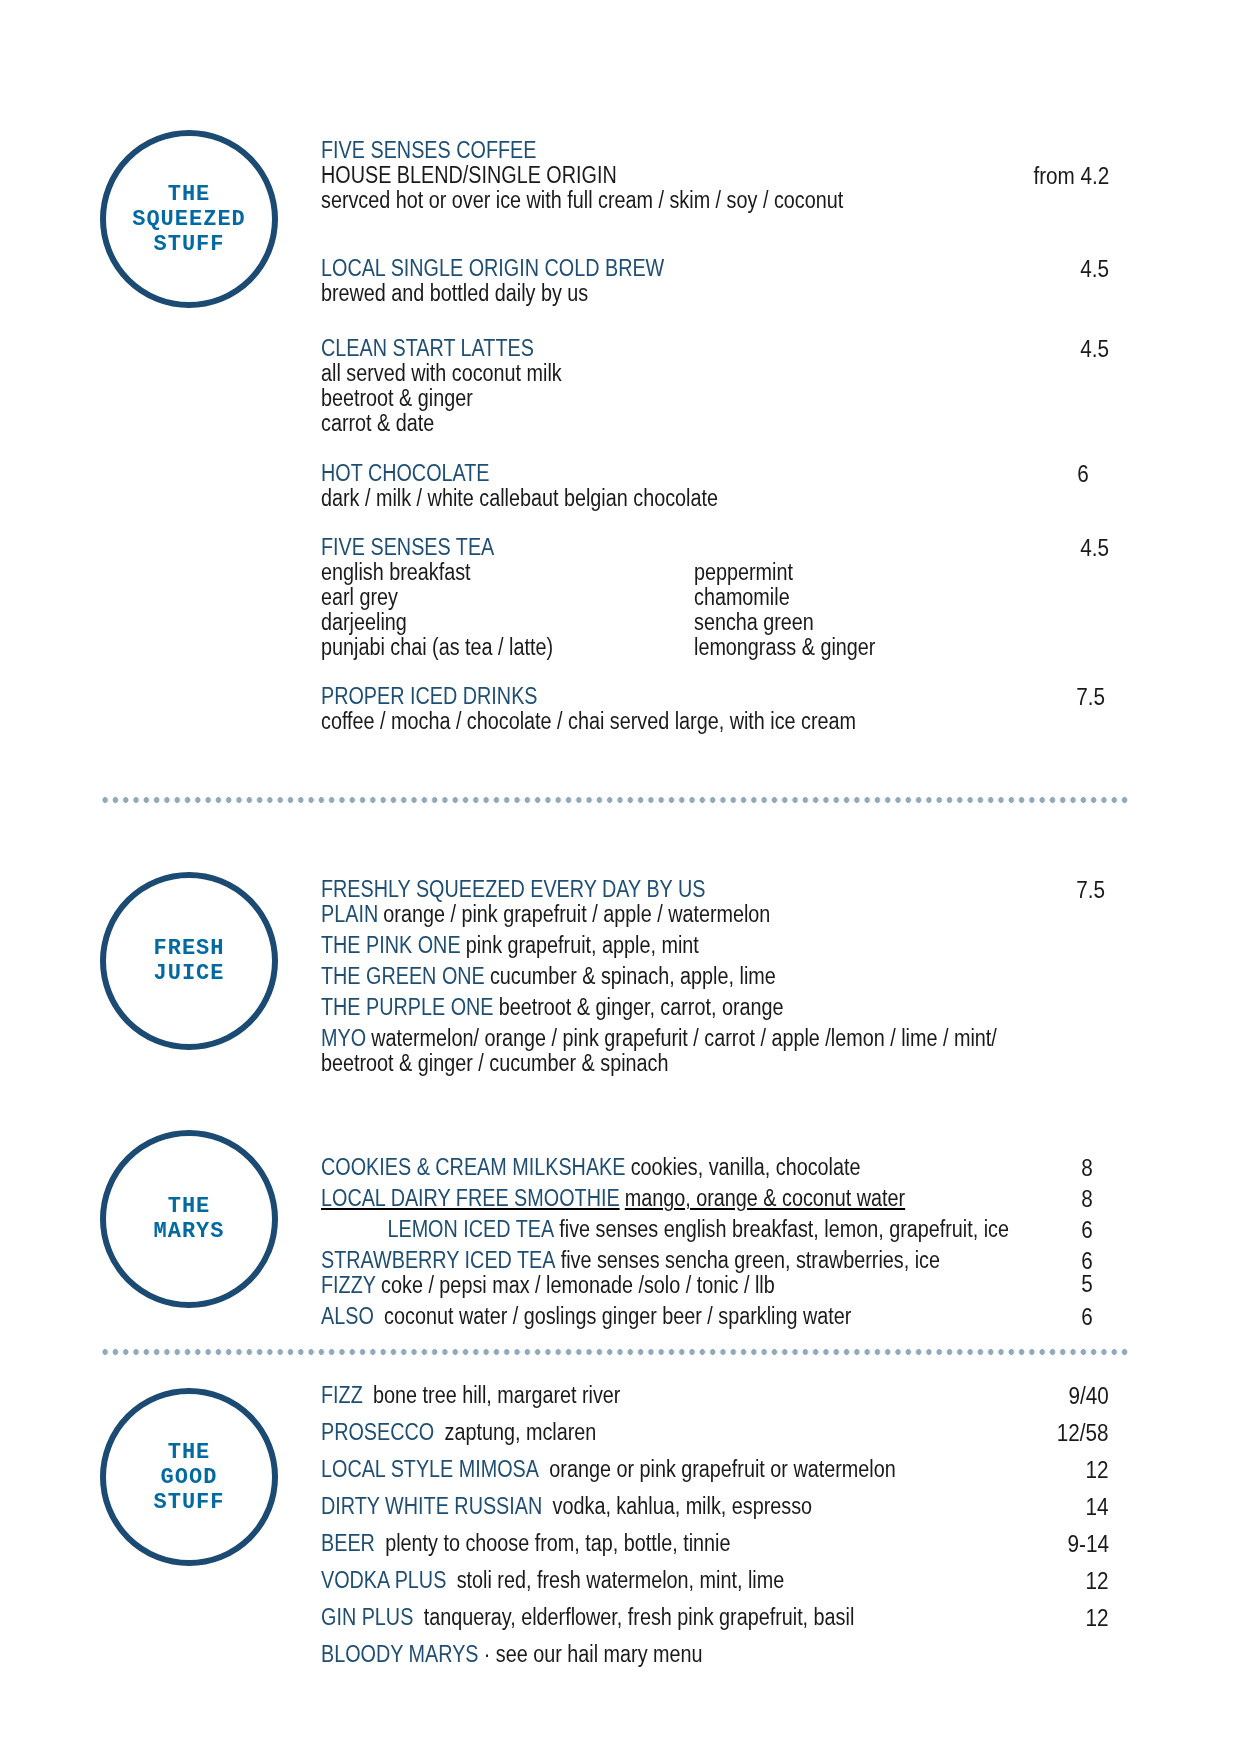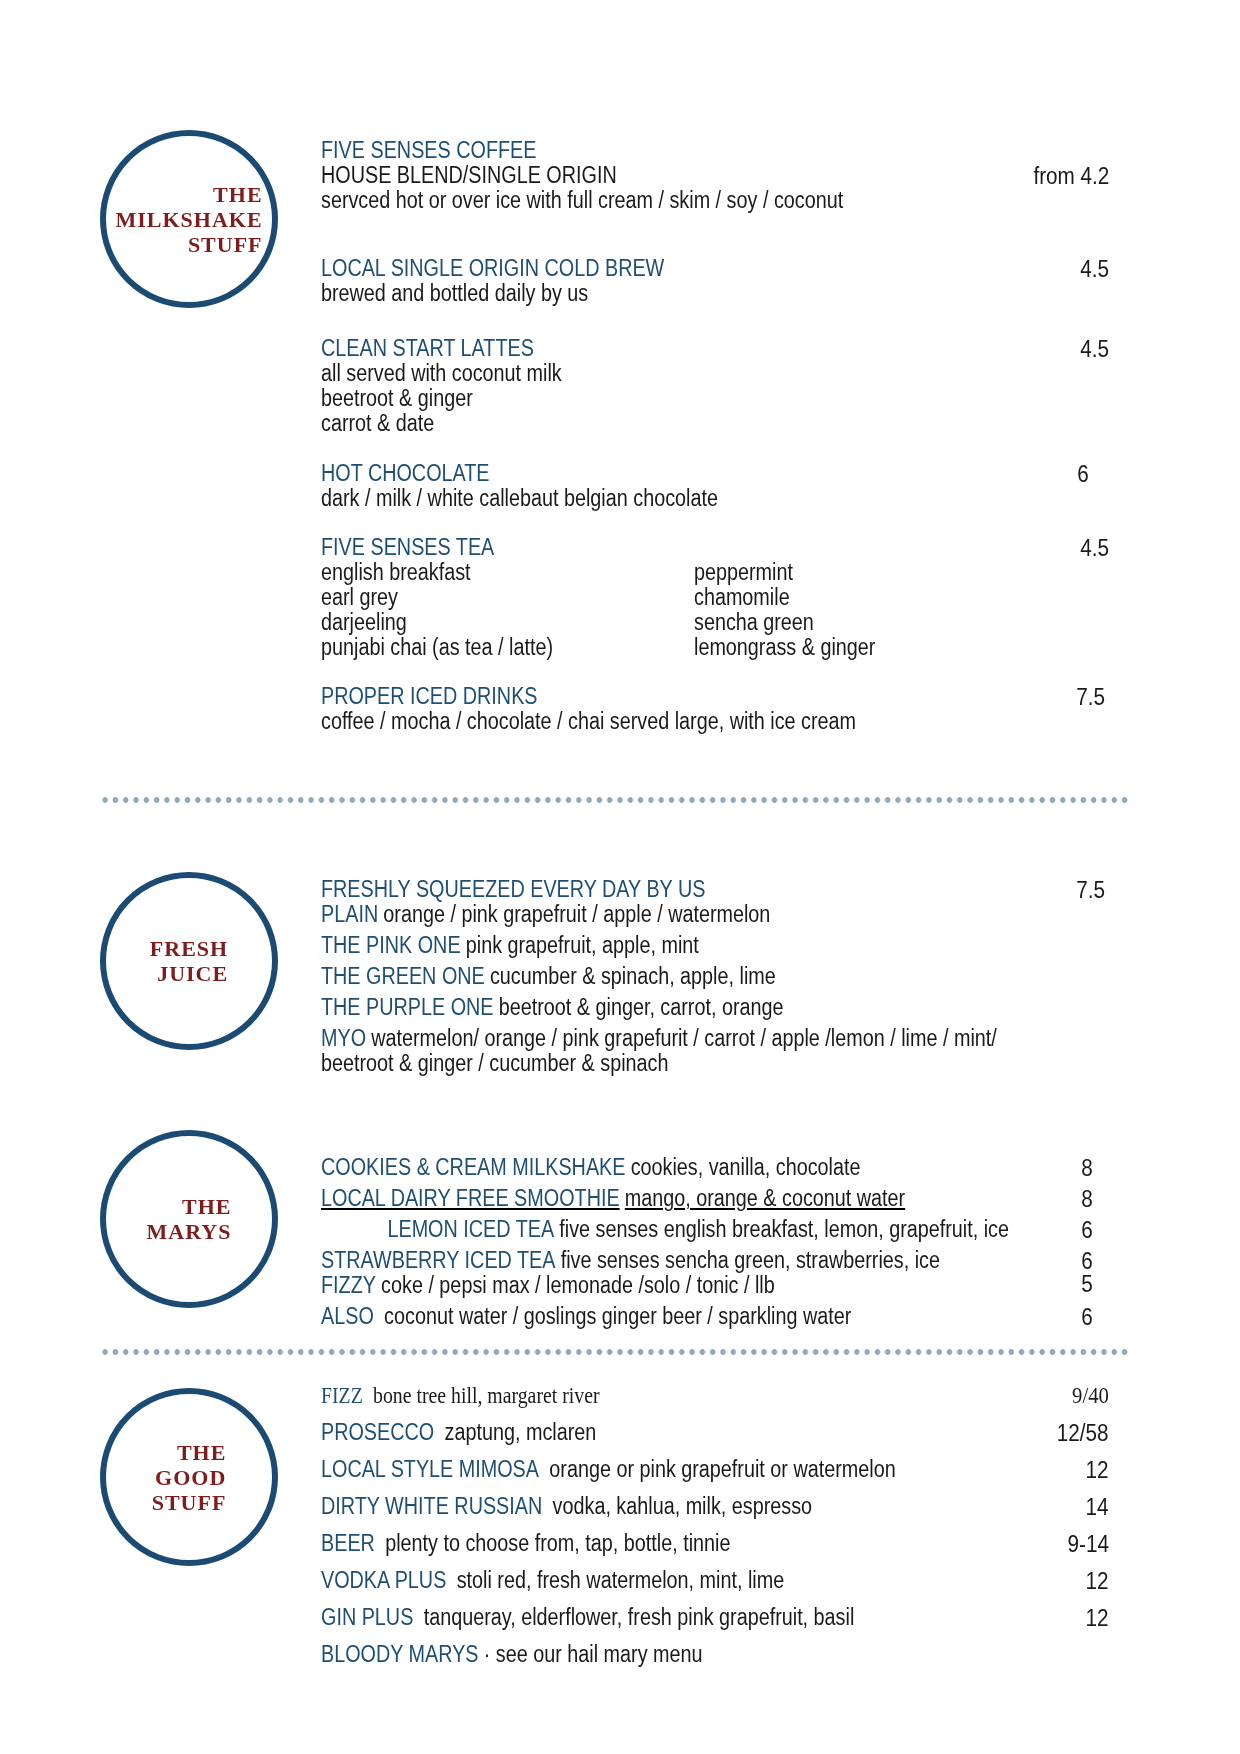--- a/index.html
+++ b/index.html
@@ -3,22 +3,22 @@
 <meta charset="utf-8">
 <style>
   html, body { margin: 0; padding: 0; background: #ffffff; }
   body { width: 1240px; height: 1754px; position: relative; overflow: hidden;
          font-family: "Liberation Sans Narrow", "Liberation Sans", sans-serif; }
   .page { position: absolute; left: 0; top: 0; width: 1240px; height: 1754px; }
 
   .badge { position: absolute; width: 178px; height: 178px; border: 6px solid #1b4a72;
            border-radius: 50%; box-sizing: border-box; display: flex; align-items: center;
            justify-content: center; text-align: center; }
-  .badge-text { color: #7f1d1d; font-family: Liberation Serif, serif; font-weight: bold;
-                font-size: 22px; line-height: 25px; letter-spacing: 1px; text-align: right; }
+  .badge-text { color: #0369a1; font-family: Liberation Mono, monospace; font-weight: bold;
+                font-size: 22px; line-height: 25px; letter-spacing: 1px; }
   .badge-text span { display: block; }
 
   .divider { position: absolute; left: 100px; width: 1030px; height: 6px;
              background-image: radial-gradient(circle, #8eaabb 2.6px, transparent 3px);
              background-size: 10.3px 6px; background-repeat: repeat-x; }
 
   .block { position: absolute; left: 321px; width: 800px; }
   .line { font-size: 23px; line-height: 25px; color: #1a1a1a; white-space: nowrap;
           transform: scaleX(0.86); transform-origin: left center; }
   .title { color: #1f4e73; }
@@ -30,21 +30,21 @@
   .sp { display: inline-block; width: 6px; }
 </style>
 </head>
 <body>
 
 <div class="page">
 
   <div class="badge" style="left:100px; top:130px;">
     <div class="badge-text">
       <span>THE</span>
-      <span>MILKSHAKE</span>
+      <span>SQUEEZED</span>
       <span>STUFF</span>
     </div>
   </div>
 
   <div class="block" style="top:138px;">
     <div class="line title">FIVE SENSES COFFEE</div>
     <div class="line">HOUSE BLEND/SINGLE ORIGIN</div>
     <div class="line">servced hot or over ice with full cream / skim / soy / coconut</div>
     <div class="price" style="top:25px;">from 4.2</div>
   </div>
@@ -150,21 +150,21 @@
 
   <div class="badge" style="left:100px; top:1388px;">
     <div class="badge-text">
       <span>THE</span>
       <span>GOOD</span>
       <span>STUFF</span>
     </div>
   </div>
 
   <div class="block" style="top:1383px;">
-    <div class="row" style="height:37px;font-family:Liberation Serif, serif;">
+    <div class="row" style="height:37px;">
       <div class="line"><span class="title">FIZZ</span><span class="sp"></span><span class="sp"></span><span>bone tree hill, margaret river</span></div>
       <div class="price" style="top:0; right:12px;">9/40</div>
     </div>
     <div class="row" style="height:37px;">
       <div class="line"><span class="title">PROSECCO</span><span class="sp"></span><span class="sp"></span><span>zaptung, mclaren</span></div>
       <div class="price" style="top:0; right:12px;">12/58</div>
     </div>
     <div class="row" style="height:37px;">
       <div class="line"><span class="title">LOCAL STYLE MIMOSA</span><span class="sp"></span><span class="sp"></span><span>orange or pink grapefruit or watermelon</span></div>
       <div class="price" style="top:0; right:12px;">12</div>

